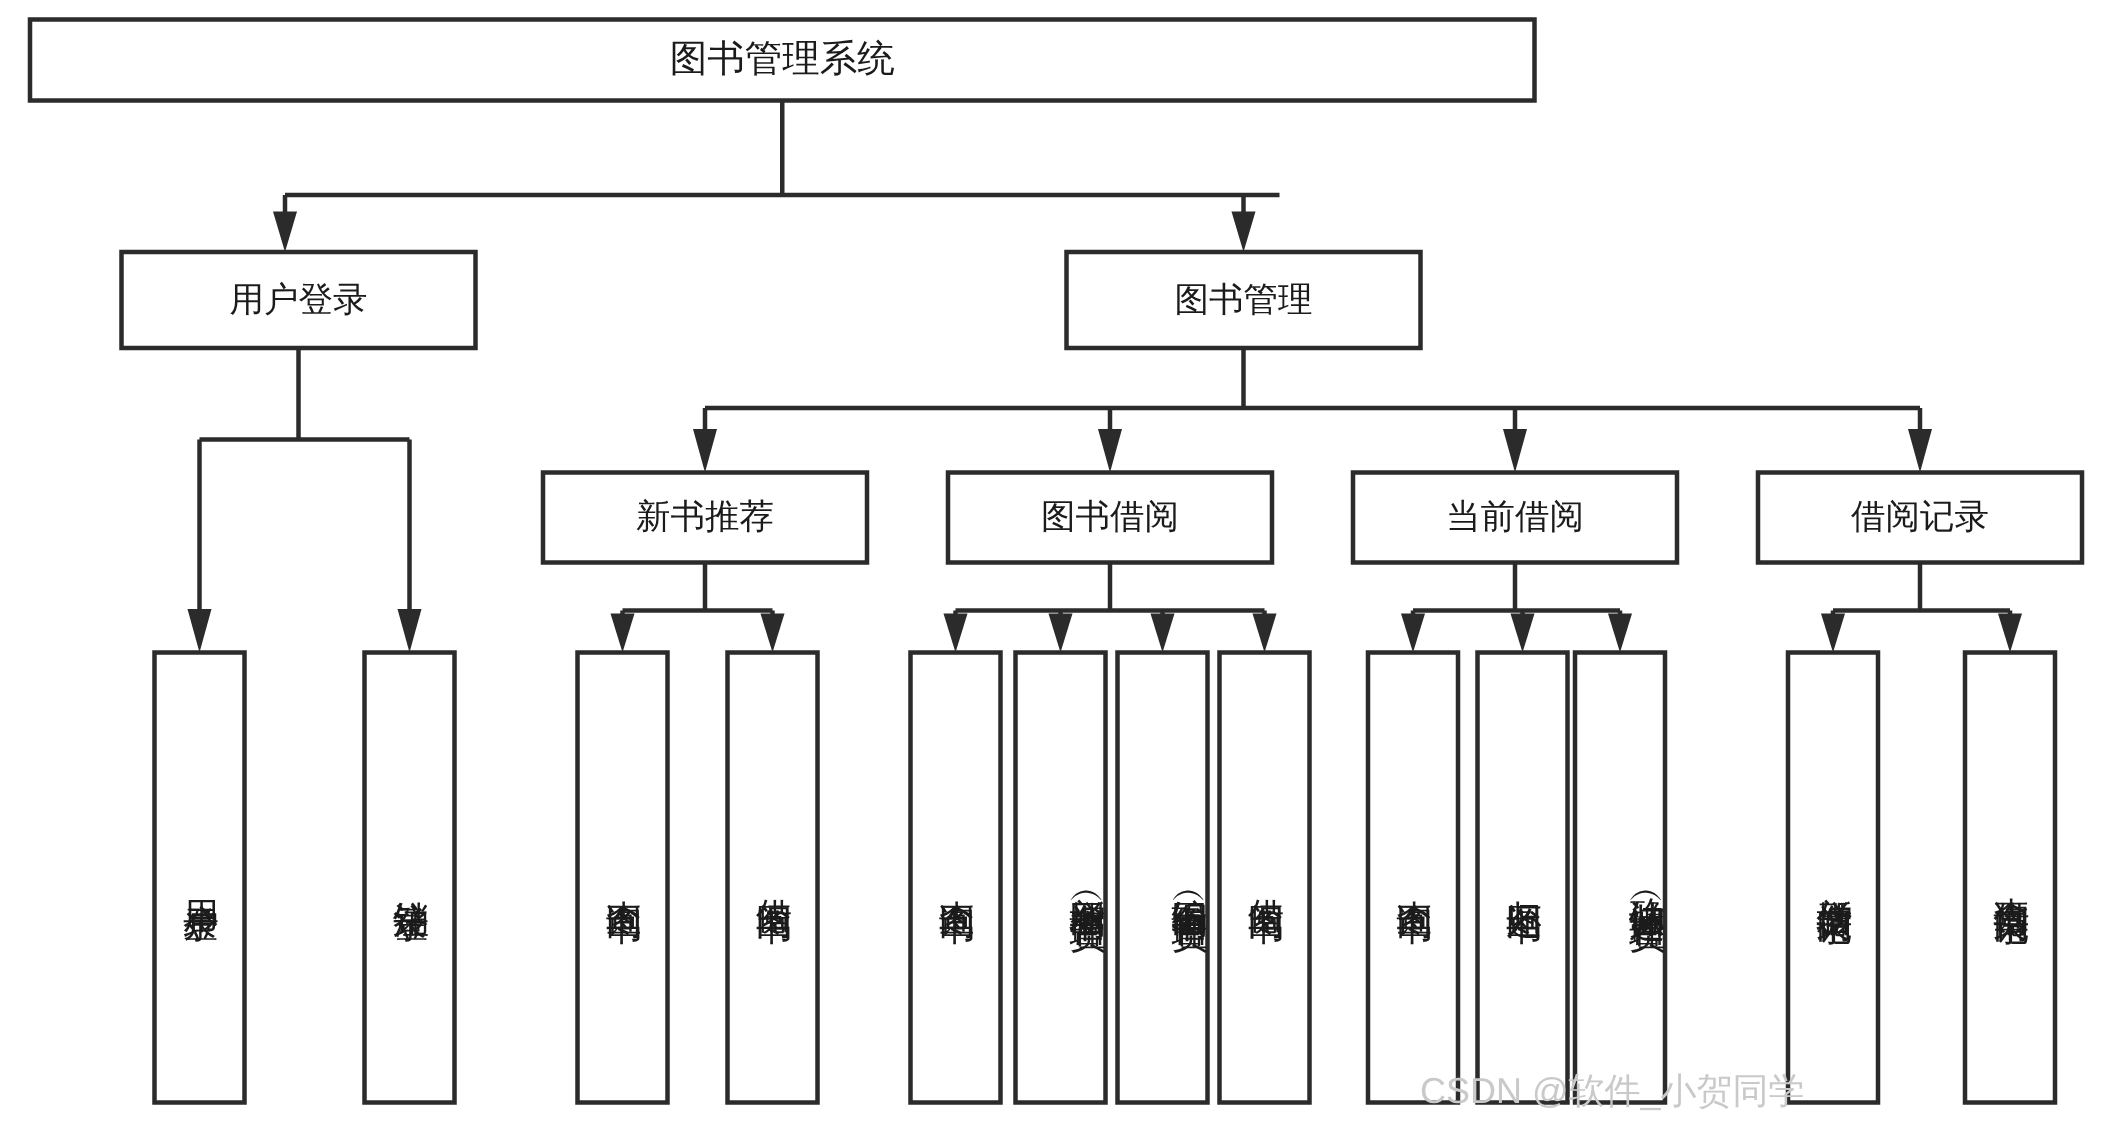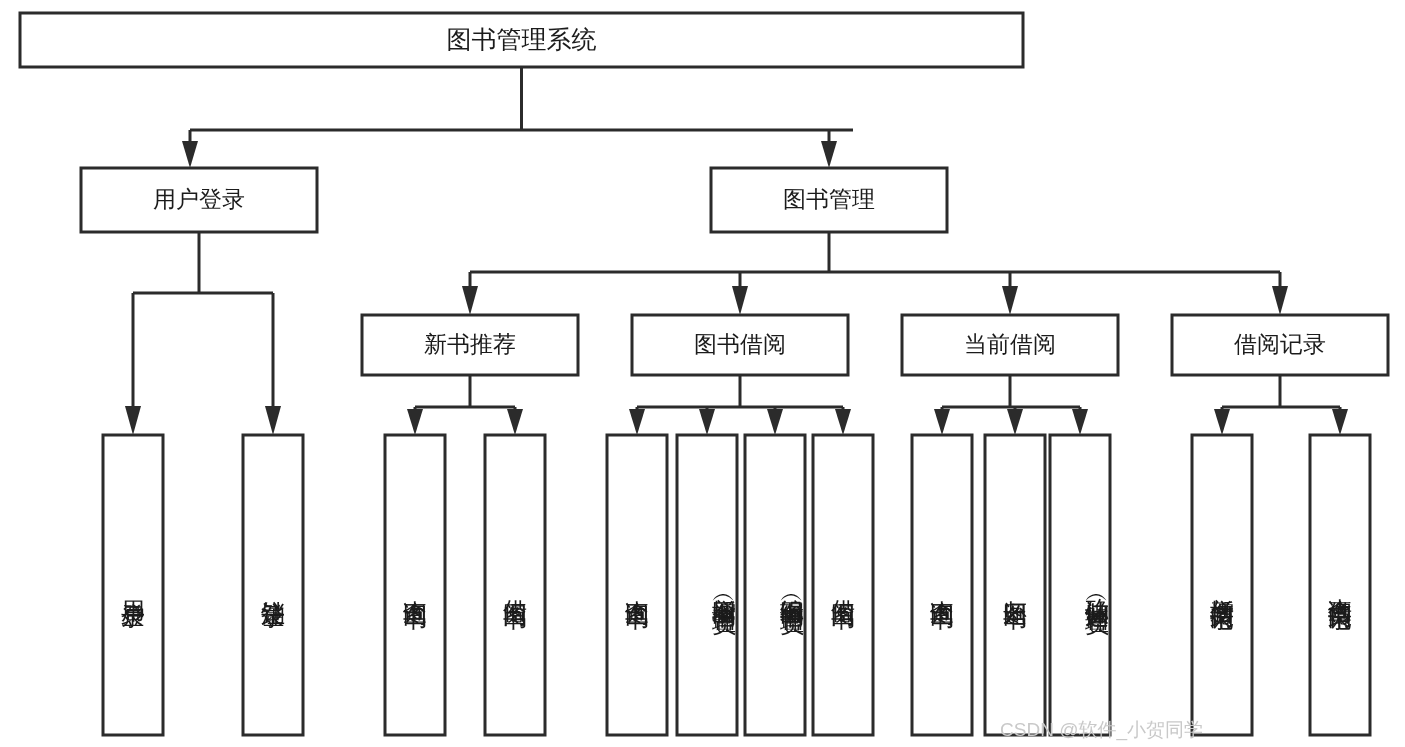--- a/index.html
+++ b/index.html
@@ -67,21 +67,21 @@
     justify-content: center;
     white-space: nowrap;
     pointer-events: none;
     user-select: none;
   }
   .watermark {
     position: absolute;
     right: 8px;
     bottom: 4px;
     font-family: "Liberation Sans", "DejaVu Sans", sans-serif;
-    font-size: 19px;
+    font-size: 24px;
     color: #c9c9c9;
     white-space: nowrap;
     user-select: none;
   }
 </style>
 </head>
 <body>
 
 <div id="diagram-root">
 

